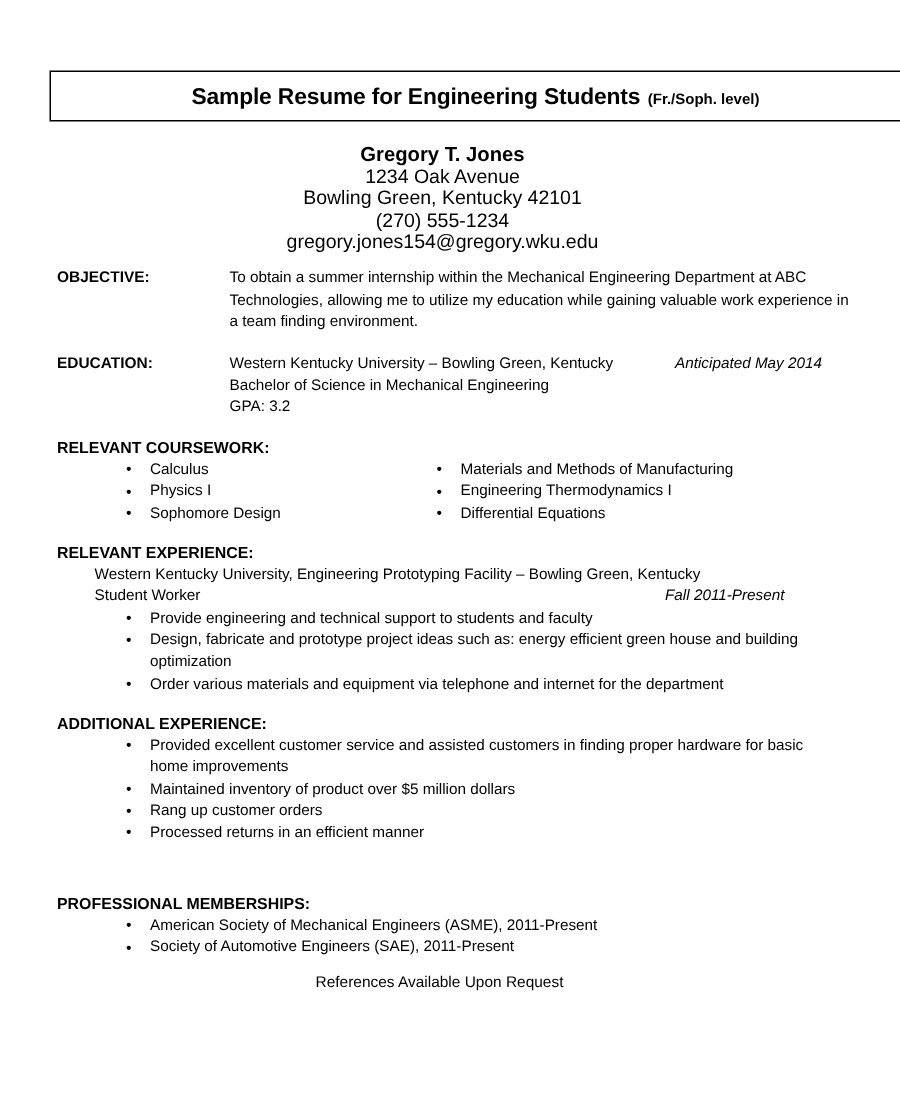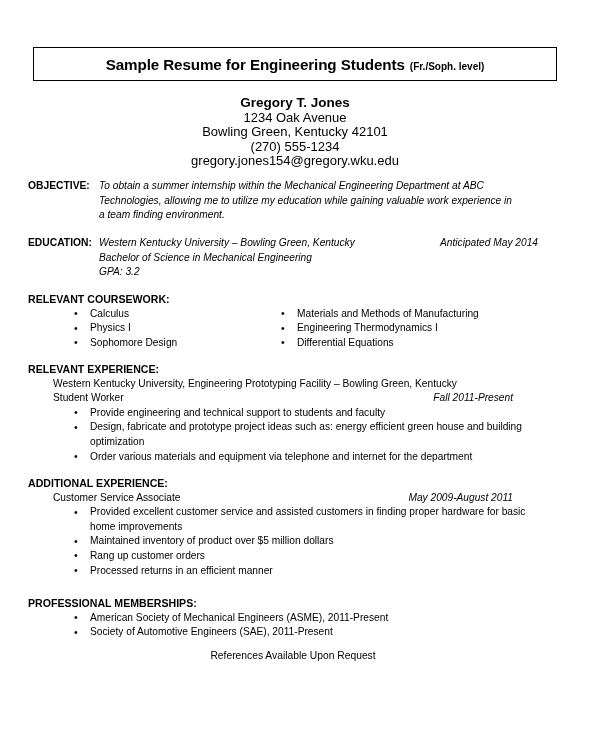--- a/index.html
+++ b/index.html
@@ -21,21 +21,21 @@
     width: 600px;
     height: 730px;
     background: #ffffff;
   }
 
   
   .title-box {
     position: absolute;
     left: 33px;
     top: 47px;
-    width: 524px;
+    width: 568px;
     height: 34px;
     border: 1.6px solid #000;
     box-sizing: border-box;
     display: flex;
     align-items: center;
     justify-content: center;
   }
   .title-main {
     font-size: 15.2px;
     font-weight: bold;
@@ -65,41 +65,40 @@
     line-height: 17px;
   }
   .cand-line {
     font-size: 13px;
     line-height: 14.4px;
   }
 
   
   .block {
     position: absolute;
-    left: 28px;
+    left: 38px;
     width: 510px;
   }
   .lbl-row {
     position: relative;
     font-size: 10.3px;
     line-height: 14.6px;
   }
   .lbl {
     position: absolute;
     left: 0;
     top: 0;
     font-weight: bold;
     font-size: 10.3px;
     white-space: nowrap;
   }
   .lbl-body {
-    margin-left: 71px;
-    font-size: 10.2px;
-    line-height: 14.6px;
-    font-style: italic;
+    margin-left: 115px;
+    font-size: 10.2px;
+    line-height: 14.6px;
   }
   .lbl-body .ln {
     position: relative;
     white-space: nowrap;
   }
   .dateright {
     position: absolute;
     right: 0;
     top: 0;
     font-style: italic;
@@ -234,24 +233,20 @@
     </div>
     <ul class="bl">
       <li>Provide engineering and technical support to students and faculty</li>
       <li>Design, fabricate and prototype project ideas such as: energy efficient green house and building optimization</li>
       <li>Order various materials and equipment via telephone and internet for the department</li>
     </ul>
   </div>
 
   <div class="block" style="top:476px;">
     <div class="sec-head">ADDITIONAL EXPERIENCE:</div>
-    <div class="entry">
-      <span>Customer Service Associate</span>
-      <span class="dateright" style="right:25px;">May 2009-August 2011</span>
-    </div>
     <ul class="bl">
       <li>Provided excellent customer service and assisted customers in finding proper hardware for basic home improvements</li>
       <li>Maintained inventory of product over $5 million dollars</li>
       <li>Rang up customer orders</li>
       <li>Processed returns in an efficient manner</li>
     </ul>
   </div>
 
   <div class="block" style="top:596px;">
     <div class="sec-head">PROFESSIONAL MEMBERSHIPS:</div>

